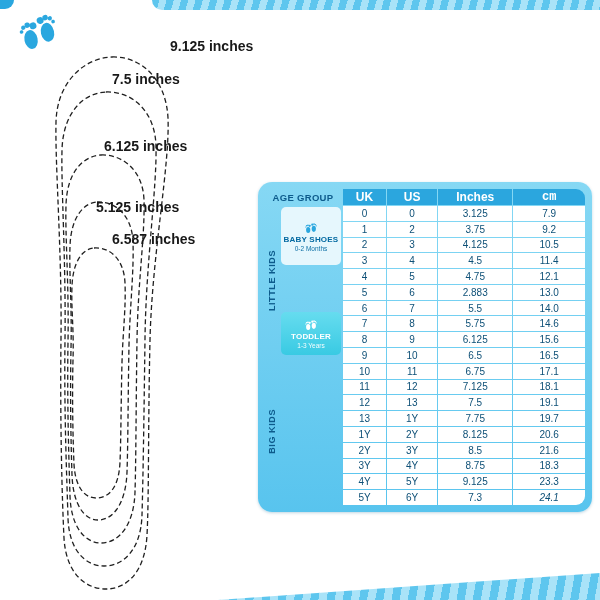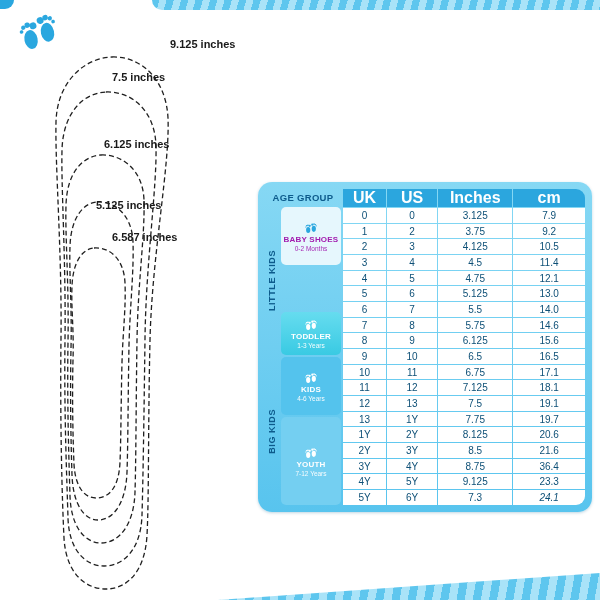--- a/index.html
+++ b/index.html
@@ -15,53 +15,53 @@
   .bottom-band{position:absolute;left:218px;bottom:0;width:382px;height:30px;
     background:repeating-linear-gradient(100deg,#5ec6ee 0 8px,#a9e3f8 8px 16px);
     clip-path:polygon(0 100%,100% 10%,100% 100%);}
 
   
   .logo-svg{position:absolute;left:16px;top:6px;width:44px;height:48px;transform:rotate(-12deg);}
 
   
   .outlines{position:absolute;left:0;top:0;width:600px;height:600px;pointer-events:none;}
   .outline-path{fill:none;stroke:#1f1f1f;stroke-width:1.3;stroke-dasharray:5 3;}
-  .size-label{position:absolute;font-size:11px;font-weight:600;color:#191919;white-space:nowrap;}
+  .size-label{position:absolute;font-size:14px;font-weight:600;color:#191919;white-space:nowrap;}
 
   
   .chart-card{position:absolute;left:258px;top:182px;width:334px;height:330px;box-sizing:border-box;
     background:linear-gradient(180deg,#86d8f4,#58c4ee);border-radius:14px;padding:6px;
     box-shadow:0 1px 3px rgba(0,90,140,.25);}
   .card-grid{display:grid;width:100%;height:100%;
     grid-template-columns:16px 62px 1fr;
     grid-template-rows:18px 60px 45px 45px 60px 90px;}
   .age-group-header{grid-column:1/3;grid-row:1;display:flex;align-items:center;justify-content:center;
     font-size:9.5px;font-weight:700;color:#0d5b8c;letter-spacing:.3px;text-align:right;}
   .side-wrap{display:flex;align-items:center;justify-content:center;}
   .side-little{grid-column:1;grid-row:2/5;}
   .side-big{grid-column:1;grid-row:5/7;}
   .vtext{writing-mode:vertical-rl;transform:rotate(180deg);font-size:9px;font-weight:700;
     color:#0d5b8c;letter-spacing:.6px;white-space:nowrap;}
 
   .age-block{grid-column:2;margin:1px;border-radius:5px;display:flex;flex-direction:column;
     align-items:center;justify-content:center;gap:1px;color:#fff;text-align:center;}
-  .ab-baby{grid-row:2;background:#e6f7fd;color:#a21caf;}
+  .ab-baby{grid-row:2;background:#e6f7fd;color:#0369a1;}
   .ab-infant{grid-row:3;background:#54c3ed;}
   .ab-toddler{grid-row:4;background:linear-gradient(180deg,#66dcef,#39cae3);}
   .ab-kids{grid-row:5;background:#54c3ed;}
   .ab-youth{grid-row:6;background:#74cff1;}
   .ab-name{font-size:8px;font-weight:700;letter-spacing:.2px;}
   .ab-range{font-size:6.5px;font-weight:400;opacity:.95;}
   .feet{width:14px;height:13px;fill:#ffffff;}
   .ab-baby .feet{fill:#2aa7df;}
 
   .size-table{grid-column:3;grid-row:1/7;width:100%;height:100%;
     border-collapse:separate;border-spacing:1px;table-layout:fixed;}
-  .size-table th{background:#2ba6de;color:#fff;font-size:16px;font-weight:700;height:16px;padding:0;}
-  .size-table th:last-child{border-top-right-radius:9px;}
+  .size-table th{background:#2ba6de;color:#fff;font-size:12px;font-weight:700;height:16px;padding:0;}
+  .size-table th:last-child{border-top-right-radius:9px;font-family:Liberation Mono, monospace;}
   .size-table td{background:#fff;color:#0e5077;font-size:10px;text-align:center;padding:0;height:13px;}
   .size-table tr:last-child td:last-child{border-bottom-right-radius:9px;font-style:italic;}
 </style>
 </head>
 <body>
 
 <div class="page">
 
   <svg width="0" height="0" style="position:absolute" aria-hidden="true">
     <defs>
@@ -121,34 +121,20 @@
         <div class="ab-name">BABY SHOES</div>
         <div class="ab-range">0-2 Months</div>
       </div>
       <div class="age-block ab-toddler">
         <svg class="feet" viewBox="0 0 24 22">
             <use href="#feet"></use>
           </svg>
         <div class="ab-name">TODDLER</div>
         <div class="ab-range">1-3 Years</div>
       </div>
-      <div class="age-block ab-kids">
-        <svg class="feet" viewBox="0 0 24 22">
-            <use href="#feet"></use>
-          </svg>
-        <div class="ab-name">KIDS</div>
-        <div class="ab-range">4-6 Years</div>
-      </div>
-      <div class="age-block ab-youth">
-        <svg class="feet" viewBox="0 0 24 22">
-            <use href="#feet"></use>
-          </svg>
-        <div class="ab-name">YOUTH</div>
-        <div class="ab-range">7-12 Years</div>
-      </div>
 
       <table class="size-table">
         <colgroup>
             <col style="width:18%">
             <col style="width:21%">
             <col style="width:31%">
             <col style="width:30%">
           </colgroup>
         <thead>
           <tr>
@@ -185,21 +171,21 @@
             </tr>
             <tr>
               <td>4</td>
               <td>5</td>
               <td>4.75</td>
               <td>12.1</td>
             </tr>
             <tr>
               <td>5</td>
               <td>6</td>
-              <td>5.125</td>
+              <td>2.883</td>
               <td>13.0</td>
             </tr>
             <tr>
               <td>6</td>
               <td>7</td>
               <td>5.5</td>
               <td>14.0</td>
             </tr>
             <tr>
               <td>7</td>
@@ -252,21 +238,21 @@
             <tr>
               <td>2Y</td>
               <td>3Y</td>
               <td>8.5</td>
               <td>21.6</td>
             </tr>
             <tr>
               <td>3Y</td>
               <td>4Y</td>
               <td>8.75</td>
-              <td>36.4</td>
+              <td>18.3</td>
             </tr>
             <tr>
               <td>4Y</td>
               <td>5Y</td>
               <td>9.125</td>
               <td>23.3</td>
             </tr>
             <tr>
               <td>5Y</td>
               <td>6Y</td>

